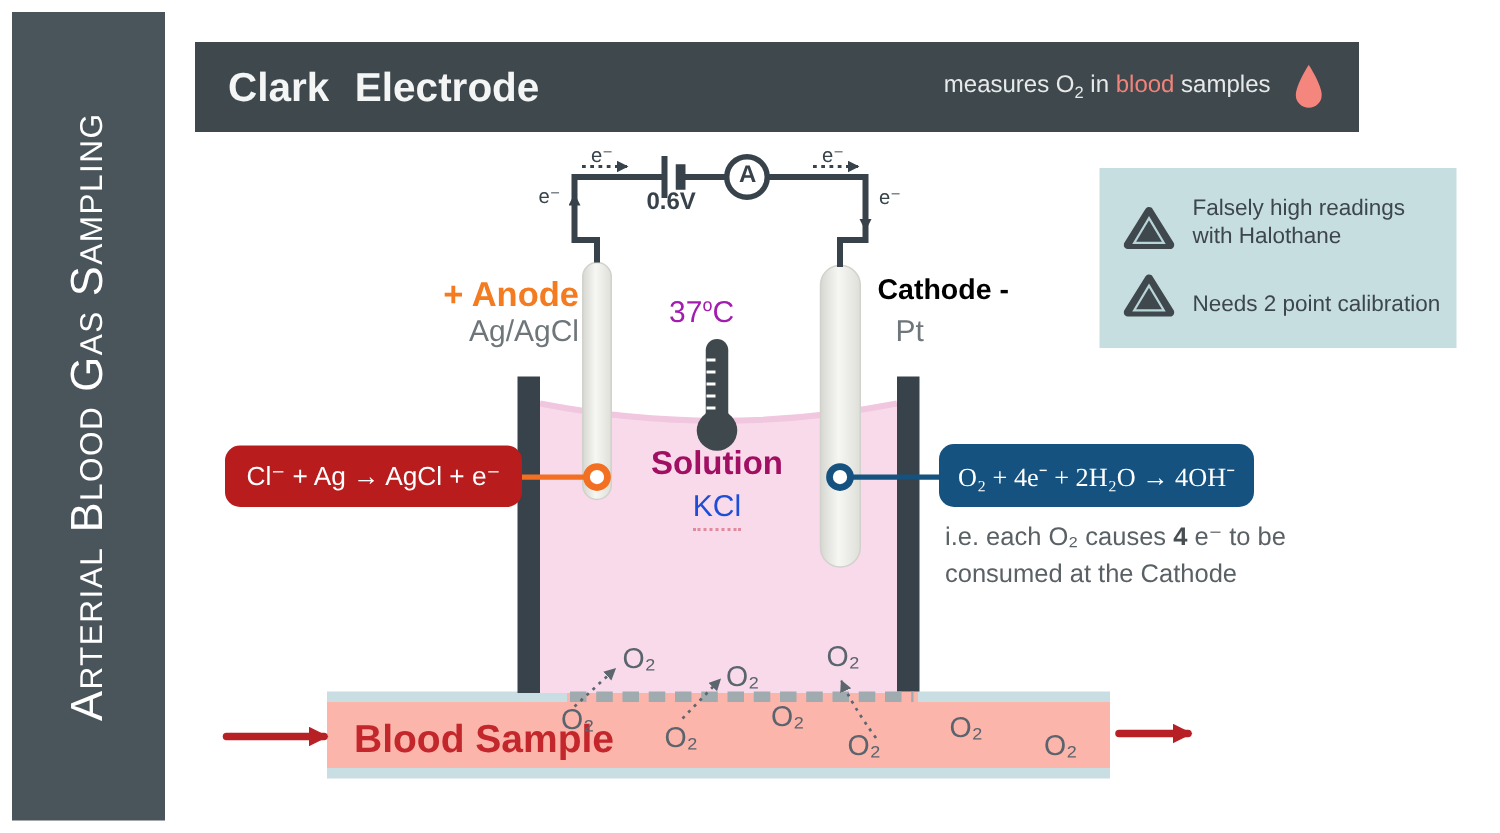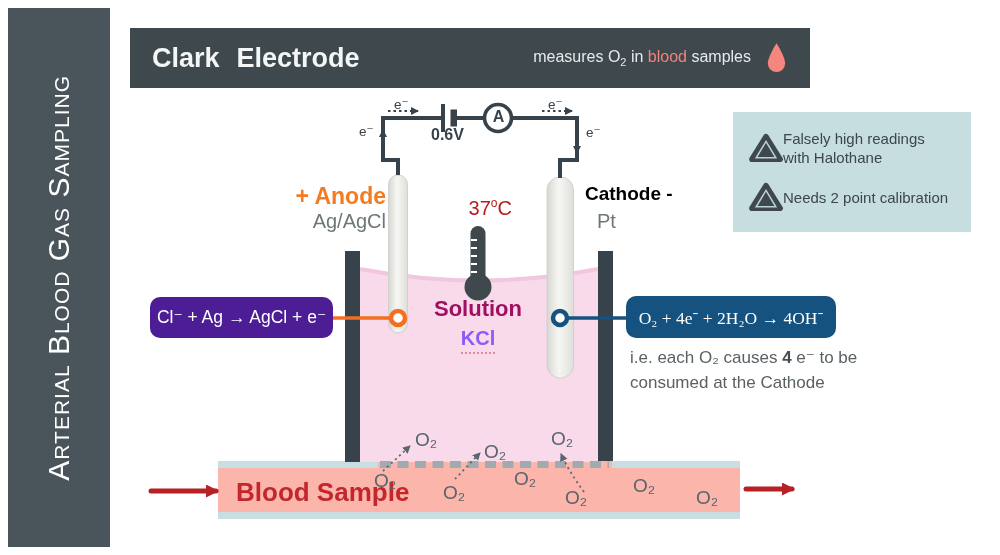--- a/index.html
+++ b/index.html
@@ -3,41 +3,41 @@
 <meta charset="utf-8">
 <style>
   html,body{margin:0;padding:0;background:#fff;}
   body{font-family:"Liberation Sans","DejaVu Sans",sans-serif;}
   .stage{position:relative;width:1000px;height:555px;background:#fff;overflow:hidden;}
   .abs{position:absolute;}
   
   .sidebar{left:8px;top:8px;width:102px;height:539px;background:#4A545B;display:flex;align-items:center;justify-content:center;}
   .sidebar-title{writing-mode:vertical-rl;transform:rotate(180deg);color:#fff;font-variant:small-caps;font-size:30px;letter-spacing:1px;white-space:nowrap;}
   
-  .header{left:130px;top:28px;width:680px;height:60px;background:#3E484D;display:flex;align-items:center;}
+  .header{left:130px;top:28px;width:776px;height:60px;background:#3E484D;display:flex;align-items:center;}
   .header-title{color:#F4F5F5;font-size:27px;font-weight:700;margin-left:22px;display:flex;gap:17px;}
   .header-right{margin-left:auto;margin-right:22px;display:flex;align-items:center;gap:14px;}
   .measures{color:#E8EAEA;font-size:16px;}
   .measures .hl{color:#F2837B;font-weight:400;}
   .measures sub{font-size:11px;}
   
   .warnbox{left:733px;top:112px;width:238px;height:120px;background:#C7DEE1;display:flex;flex-direction:column;gap:15px;padding:17px 0 0 16px;box-sizing:border-box;}
-  .warnrow{display:flex;align-items:center;}
+  .warnrow{display:flex;gap:12px;align-items:flex-end;}
   .warntext{color:#3C464B;font-size:15px;line-height:19px;width:172px;}
   
   .anode-label{left:280px;top:183px;width:106px;text-align:right;color:#F47B20;font-size:23px;font-weight:700;}
   .anode-mat{left:280px;top:210px;width:106px;text-align:right;color:#6E767A;font-size:20px;}
   .cathode-label{left:585px;top:183px;color:#000000;font-size:19px;font-weight:700;}
   .cathode-mat{left:585px;top:210px;color:#6E767A;font-size:20px;margin-left:12px;}
-  .temp{left:446px;top:196px;width:66px;text-align:right;color:#b91c1c;font-size:20px;}
+  .temp{left:446px;top:196px;width:66px;text-align:left;color:#a21caf;font-size:20px;}
   .temp sup{font-size:12px;}
   .electrolyte{left:405px;top:296px;width:146px;text-align:center;color:#A00F62;font-weight:700;font-size:22px;line-height:26px;}
-  .salt{display:inline-block;margin-top:3px;color:#8b5cf6;font-size:20px;font-weight:700;border-bottom:2px dotted #E08A9E;padding-bottom:1px;}
+  .salt{display:inline-block;margin-top:3px;color:#1d4ed8;font-size:20px;font-weight:400;border-bottom:2px dotted #E08A9E;padding-bottom:1px;}
   .rbox{border-radius:10px;color:#fff;font-size:17.5px;display:flex;align-items:center;justify-content:center;}
-  .rbox-anode{left:150px;top:297px;width:183px;height:41px;background:#4c1d95;}
+  .rbox-anode{left:150px;top:297px;width:198px;height:41px;background:#b91c1c;}
   .rbox-cathode{left:626px;top:296px;width:210px;height:42px;background:#15527F;font-family:Liberation Serif, serif;}
   .note{left:630px;top:345px;width:250px;color:#5A6165;font-size:17px;line-height:25px;}
   .note b{color:#474E52;}
   .blood-label{left:236px;top:477px;color:#C3262B;font-size:26px;font-weight:700;}
   .o2{color:#5A646D;font-size:19px;}
   .elabel{color:#37424A;font-size:13.5px;}
   .ammeter-a{left:490px;top:108px;width:17px;text-align:center;color:#37424A;font-size:16px;font-weight:700;}
   .voltage{left:431px;top:126px;width:50px;text-align:left;color:#37424A;font-size:16px;font-weight:700;}
 </style>
 </head>

